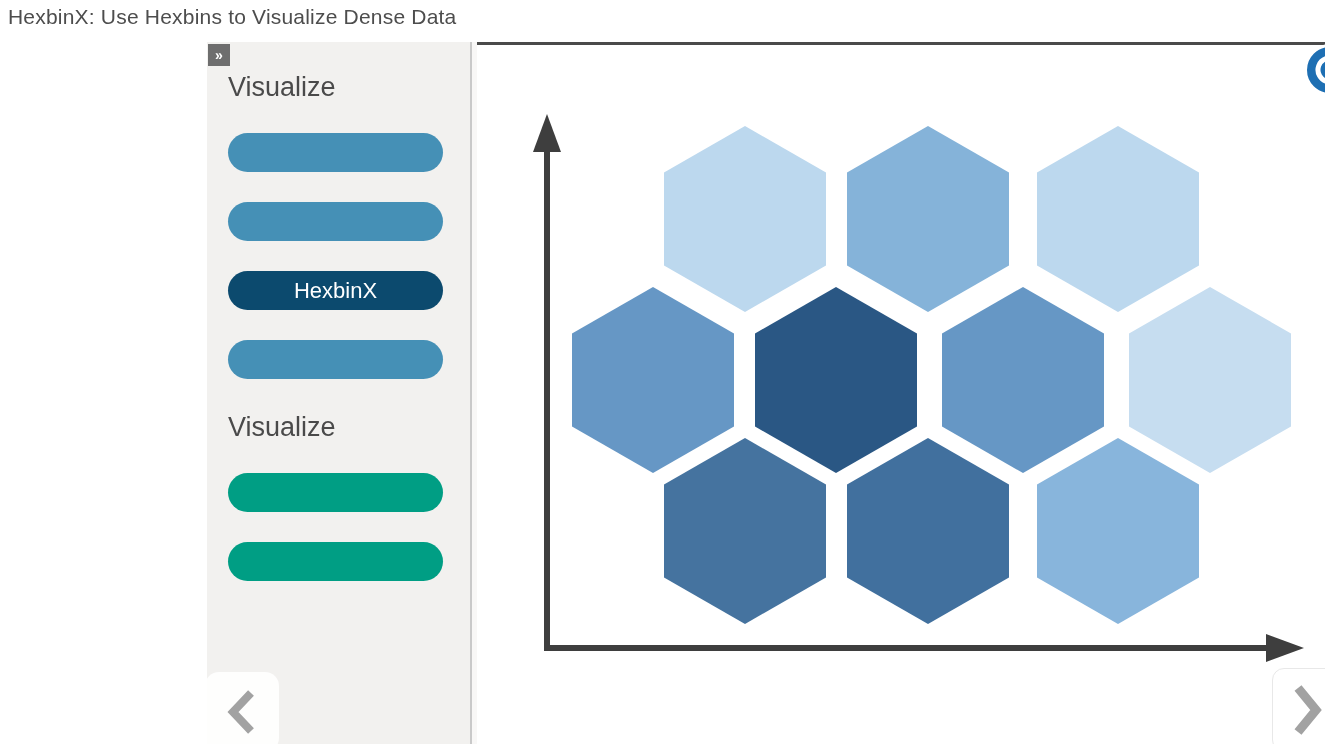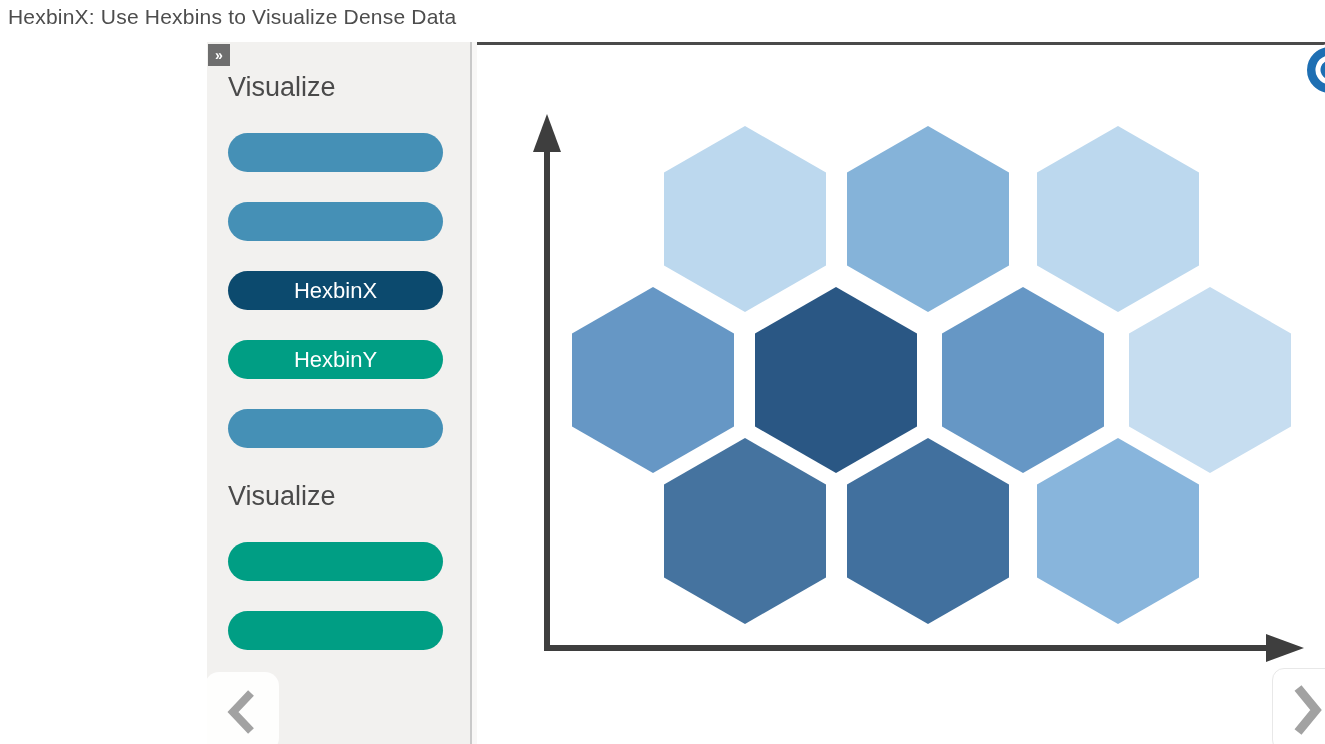--- a/index.html
+++ b/index.html
@@ -51,23 +51,20 @@
     <div class="collapse-btn">
       <span>»</span>
     </div>
     <div class="sections">
         <div class="section-heading">Visualize</div>
         <div class="pill" style="background: rgb(69, 144, 182);"></div>
         <div class="pill" style="background: rgb(69, 144, 182);"></div>
         <div class="pill" style="background: #0c4a6e;">
           <span class="pill-label">HexbinX</span>
         </div>
-        <div class="pill" style="background: rgb(0, 158, 132);">
-          <span class="pill-label">HexbinY</span>
-        </div>
         <div class="pill" style="background: rgb(69, 144, 182);"></div>
         <div class="section-heading later">Visualize</div>
         <div class="pill" style="background: rgb(0, 158, 132);"></div>
         <div class="pill" style="background: rgb(0, 158, 132);"></div>
       </div>
   </aside>
 
   <div class="divider"></div>
 
   <main class="canvas">

